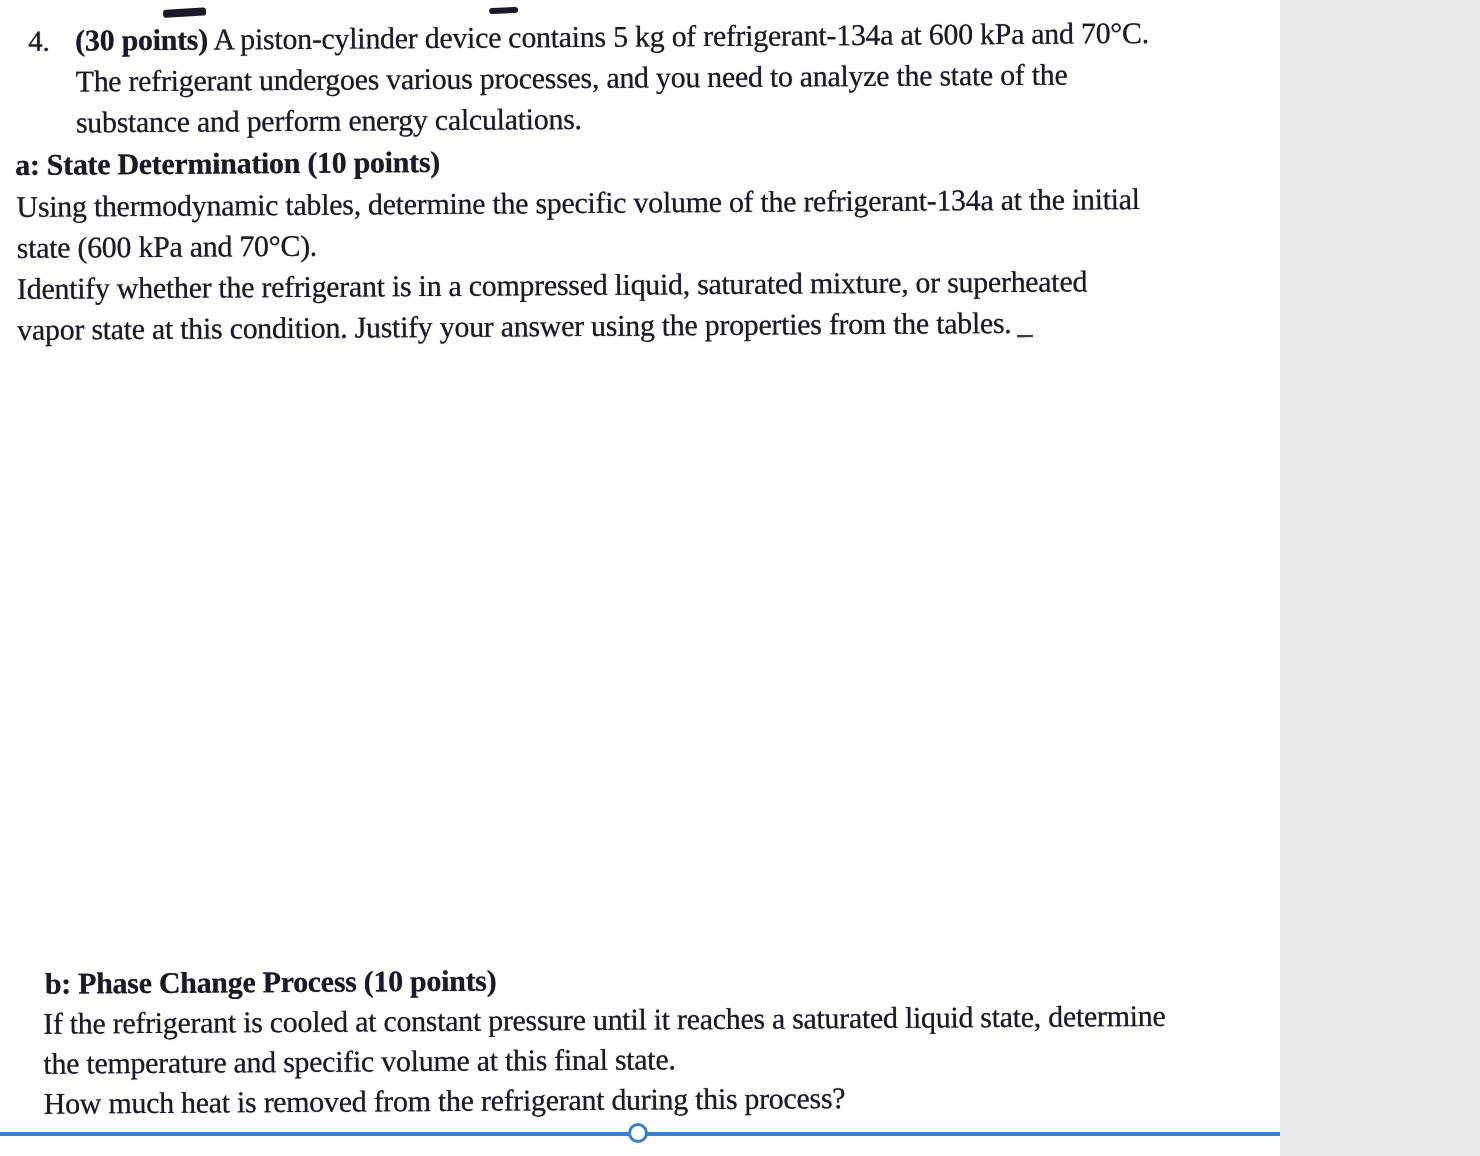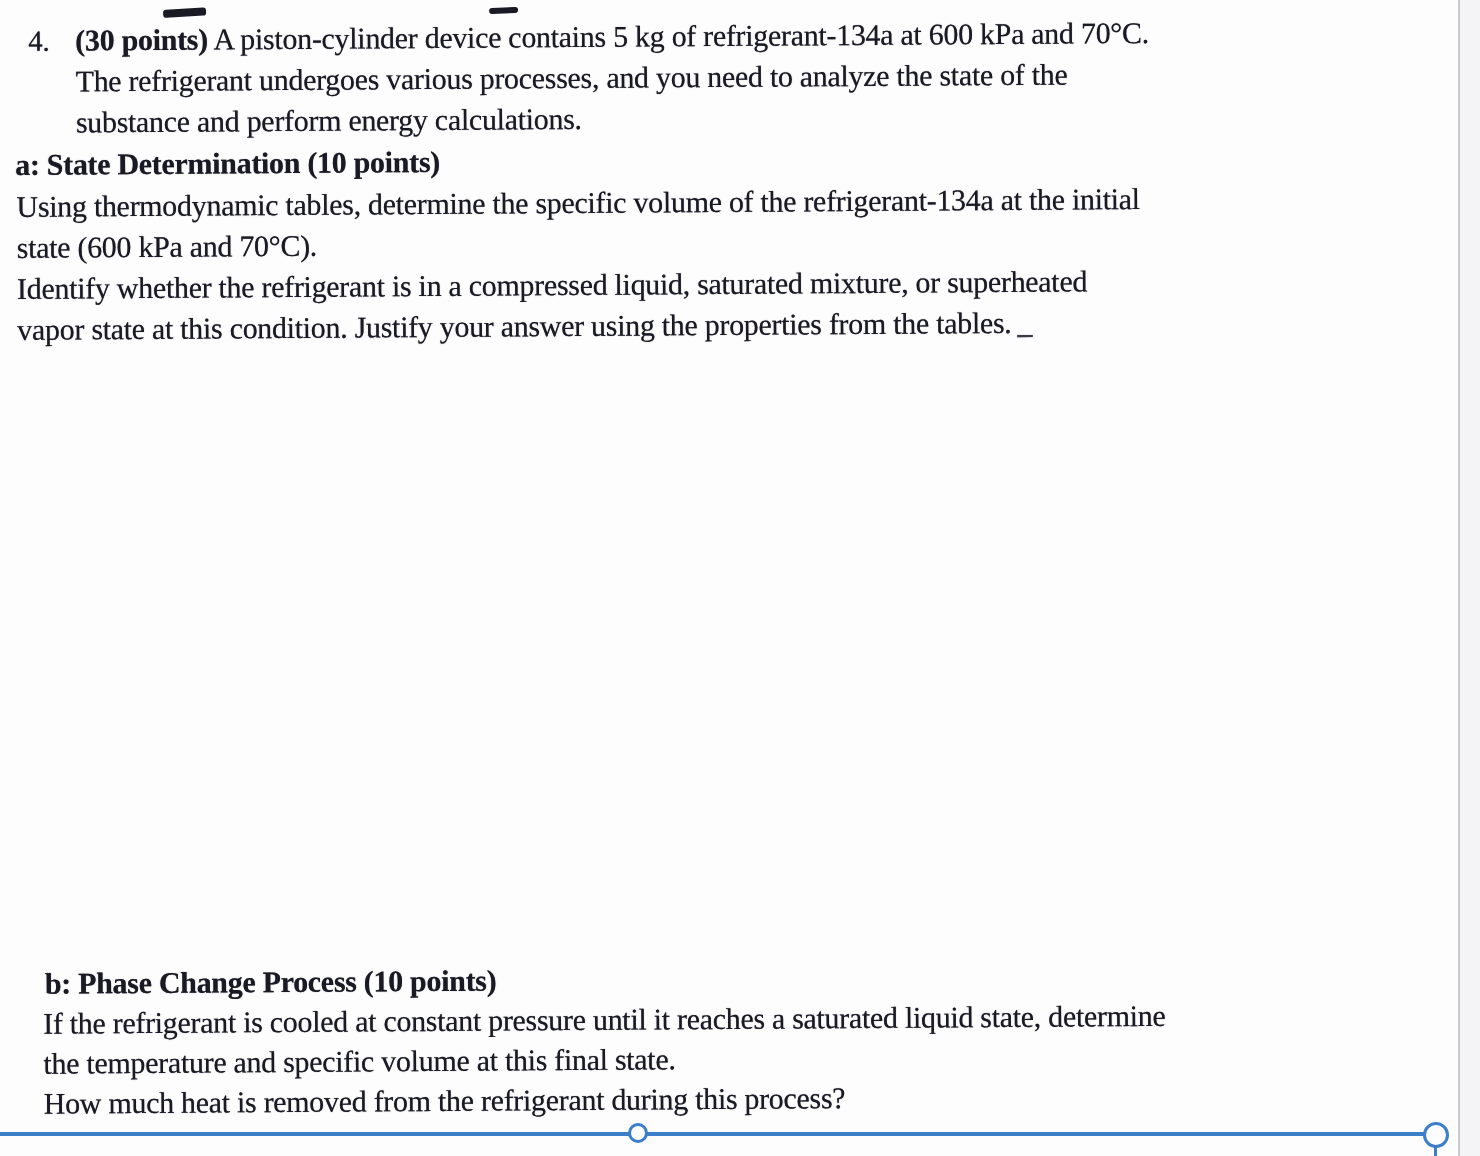--- a/index.html
+++ b/index.html
@@ -1,20 +1,20 @@
 <!DOCTYPE html>
 <html style="--ink: #1a1a24; --page-bg: #fdfdfe; --strip-bg: #f4f4f6; --strip-border: #c8c8cc; --accent-blue: #3b7ec9;"><head>
 <meta charset="utf-8">
 <style>
   html, body { margin: 0; padding: 0; }
   body { background: #e9e9ec; }
 
   .page {
     position: relative;
-    width: 1480px;
+    width: 1280px;
     height: 1156px;
     background: var(--page-bg, #fdfdfe);
     overflow: hidden;
     font-family: "Liberation Serif", "DejaVu Serif", serif;
     color: var(--ink, #1a1a24);
   }
 
   
   .content {
     position: absolute;

